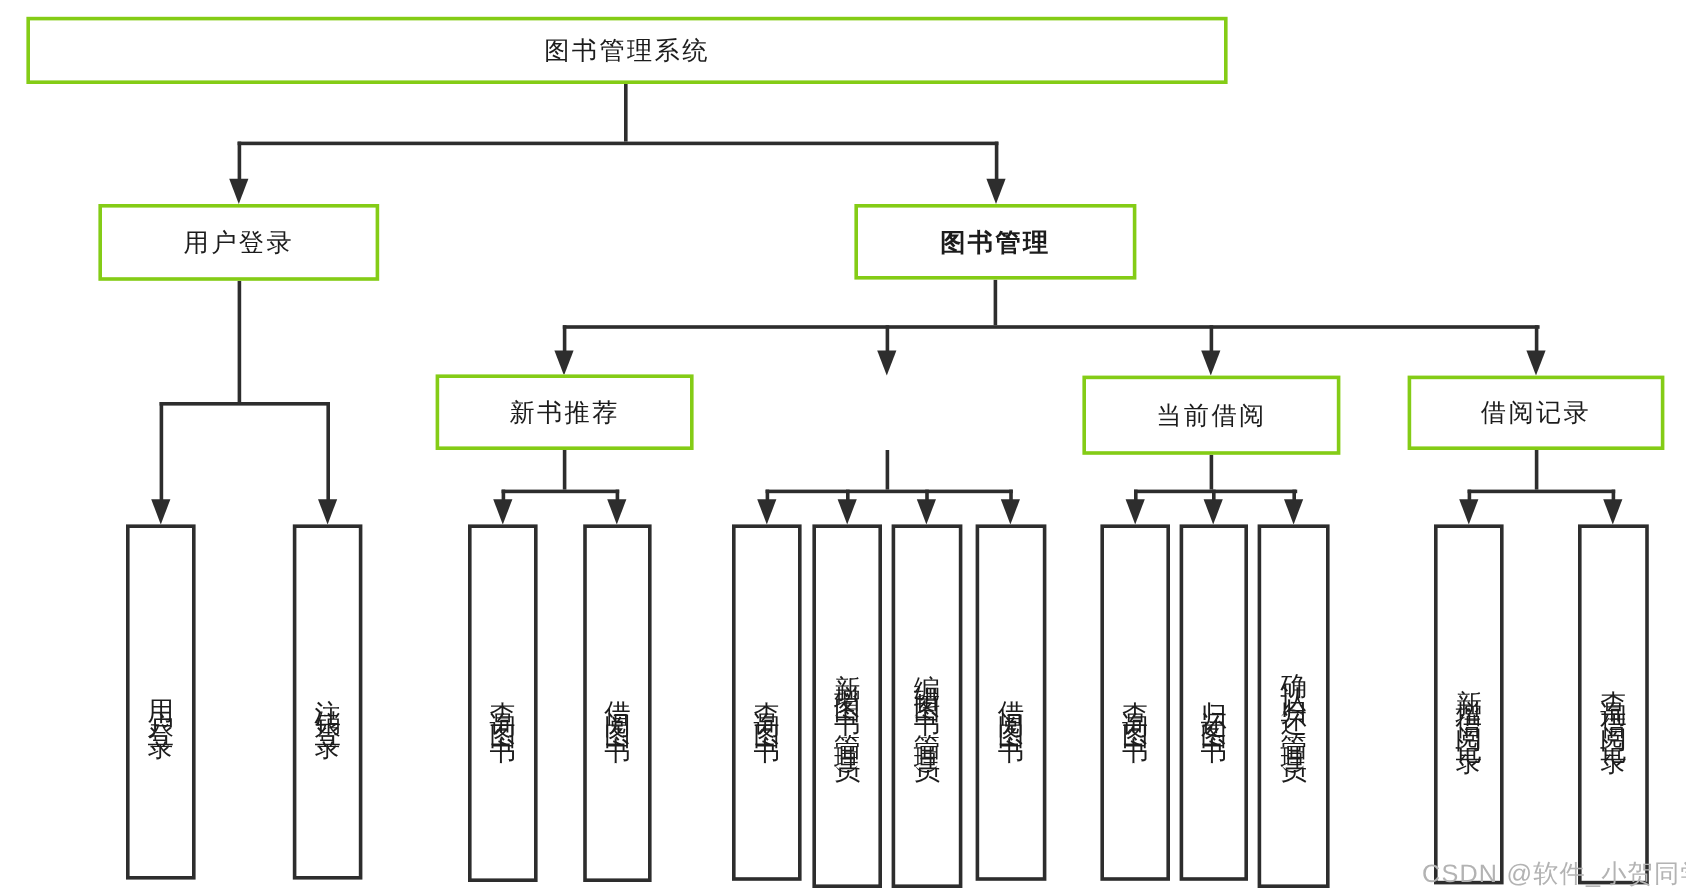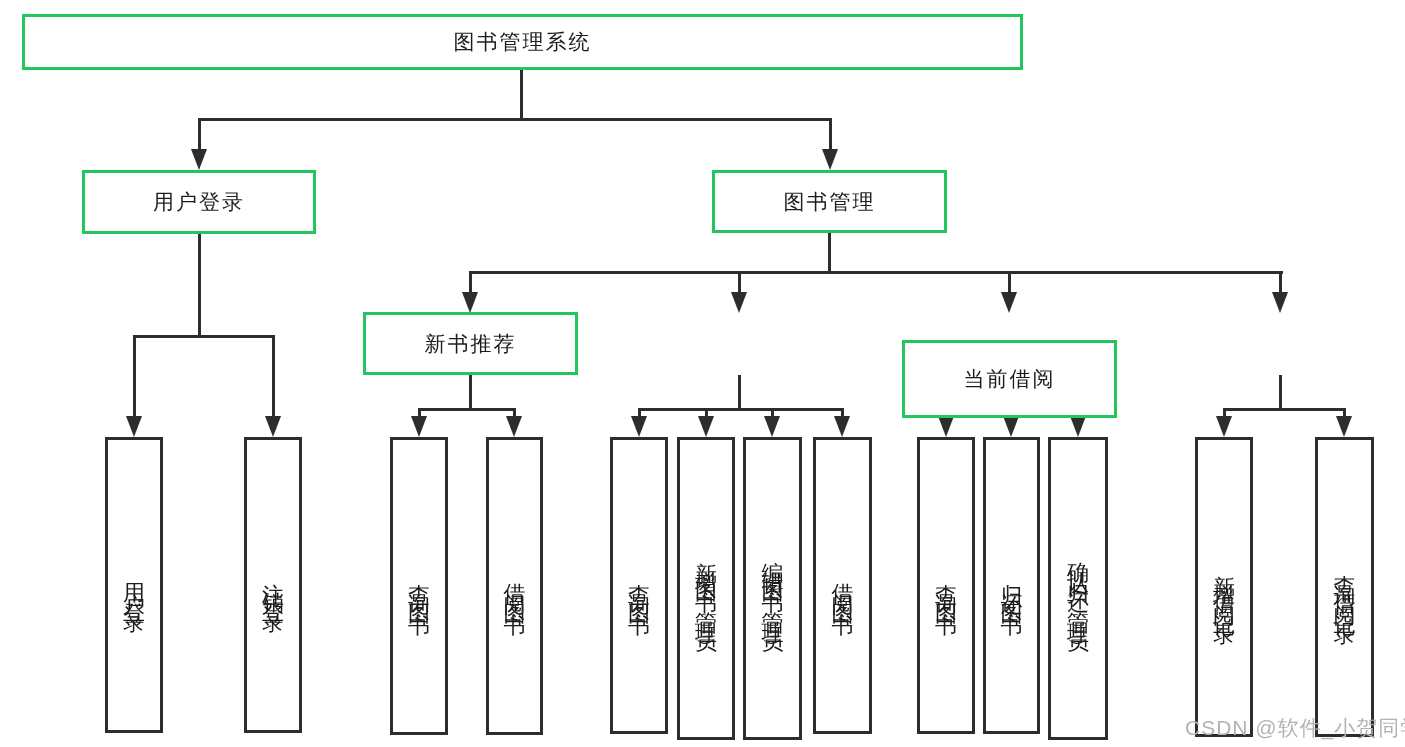--- a/index.html
+++ b/index.html
@@ -7,21 +7,21 @@
     position: relative;
     width: 1405px;
     height: 747px;
     background: #ffffff;
     font-family: "Liberation Sans", "DejaVu Sans", sans-serif;
     overflow: hidden;
   }
   .box {
     position: absolute;
     box-sizing: border-box;
-    border: 3px solid #22c55e;
+    border: 3px solid #84cc16;
     background: #ffffff;
     display: flex;
     align-items: center;
     justify-content: center;
     color: #1c1c1c;
     font-size: 21px;
     letter-spacing: 2px;
     white-space: nowrap;
     z-index: 2;
   }
@@ -71,27 +71,28 @@
 </style>
 </head>
 <body>
 
 <div id="canvas">
 
   <div class="box" style="left:22px; top:14px; width:1001px; height:56px;">图书管理系统</div>
 
   <div class="box" style="left:82px; top:170px; width:234px; height:64px;">用户登录</div>
 
-  <div class="box" style="left:712px; top:170px; width:235px; height:63px;">图书管理</div>
+  <div class="box" style="left:712px; top:170px; width:235px; height:63px;font-weight:bold;">图书管理</div>
 
   <div class="box" style="left:363px; top:312px; width:215px; height:63px;text-align:right;">新书推荐</div>
 
 
-  <div class="box" style="left:902px; top:313px; width:215px; height:78px;margin-top:27px;">当前借阅</div>
-
+  <div class="box" style="left:902px; top:313px; width:215px; height:66px;">当前借阅</div>
+
+  <div class="box" style="left:1173px; top:313px; width:214px; height:62px;">借阅记录</div>
 
   <div class="vbox" style="left:105px; top:437px; width:58px; height:296px;">
     <span>用户登录</span>
   </div>
 
   <div class="vbox" style="left:244px; top:437px; width:58px; height:296px;">
     <span>注销登录</span>
   </div>
 
   <div class="vbox" style="left:390px; top:437px; width:58px; height:298px;">

